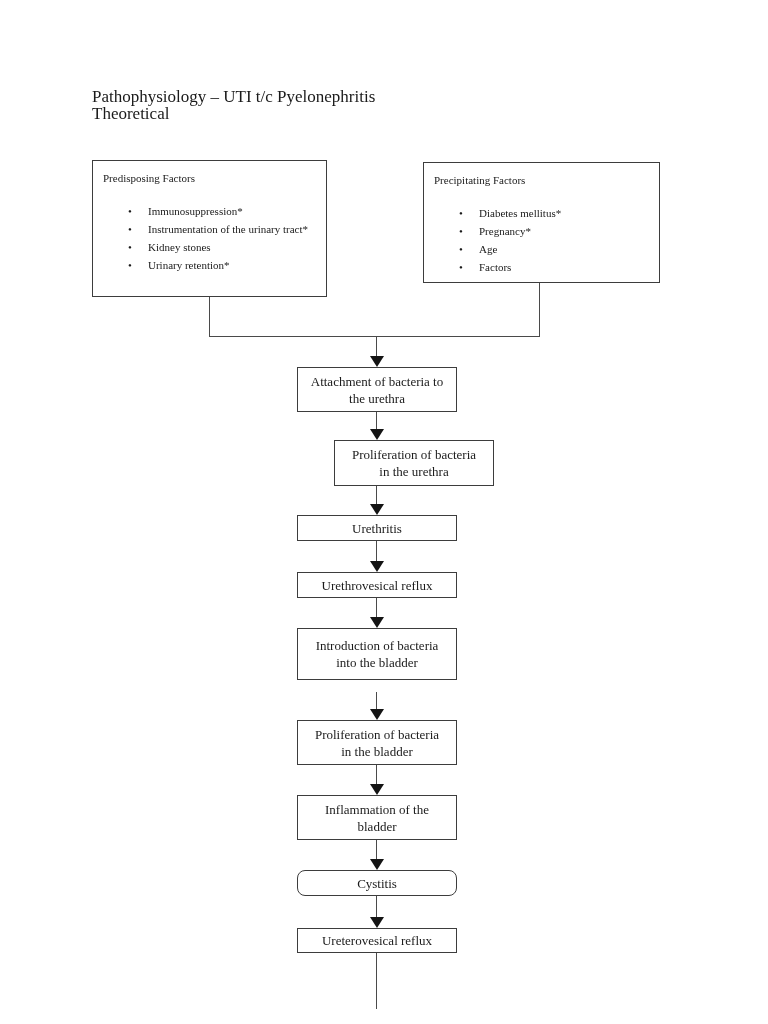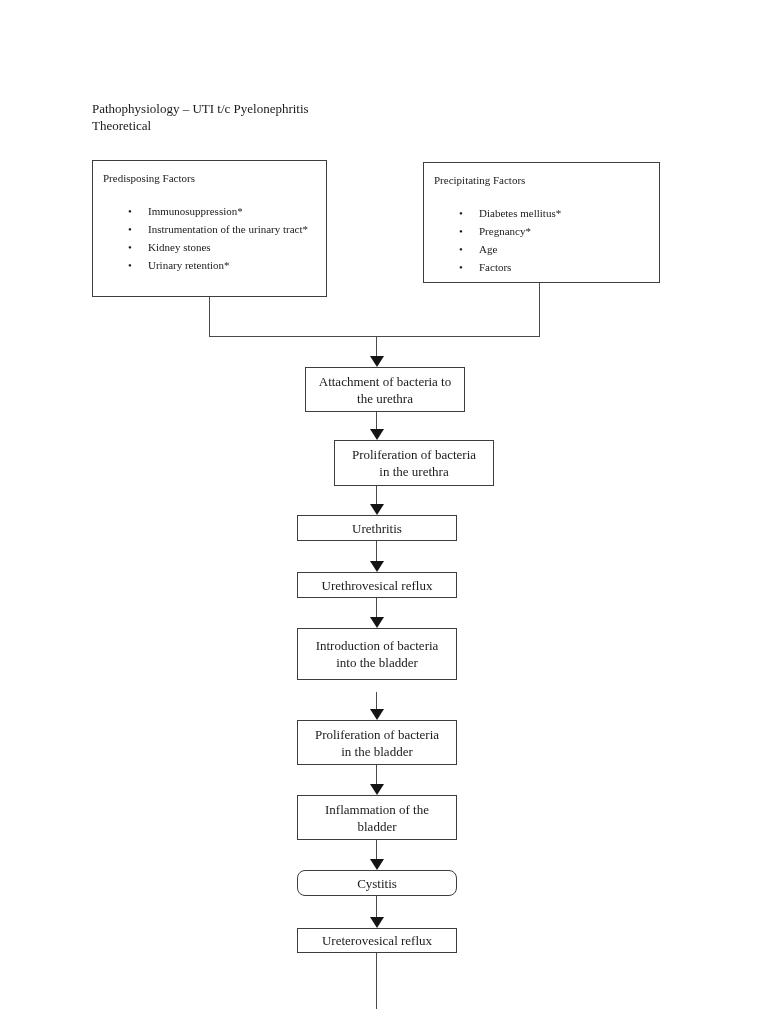--- a/index.html
+++ b/index.html
@@ -12,22 +12,22 @@
     width: 768px;
     height: 1024px;
     background: #ffffff;
     font-family: "Liberation Serif", "DejaVu Serif", serif;
     color: #1a1a1a;
     overflow: hidden;
   }
   .doc-title {
     position: absolute;
     left: 92px;
-    top: 100px;
-    font-size: 13px;
+    top: 88px;
+    font-size: 17px;
     line-height: 17px;
     white-space: nowrap;
   }
   .factor-box {
     position: absolute;
     border: 1px solid #3d3d3d;
     box-sizing: border-box;
     font-size: 11px;
     background: #ffffff;
   }
@@ -118,21 +118,21 @@
       <li><span class="bullet">•</span><span>Factors</span></li>
     </ul>
   </div>
 
   <div class="vline" style="left:209px; top:297px; height:39px;"></div>
   <div class="vline" style="left:539px; top:283px; height:53px;"></div>
   <div class="hline" style="left:209px; top:336px; width:331px;"></div>
   <div class="vline astem" style="top:336px; height:21px;"></div>
   <div class="arrowhead" style="top:356px;"></div>
 
-  <div class="flow-box" style="top:367px; height:45px;margin-left:8px;">
+  <div class="flow-box" style="top:367px; height:45px;">
     <span>Attachment of bacteria to the urethra</span>
   </div>
   <div class="flow-box" style="top:440px; height:46px;margin-left:37px;">
     <span>Proliferation of bacteria in the urethra</span>
   </div>
   <div class="flow-box" style="top:515px; height:26px;">
     <span>Urethritis</span>
   </div>
   <div class="flow-box" style="top:572px; height:26px;">
     <span>Urethrovesical reflux</span>

